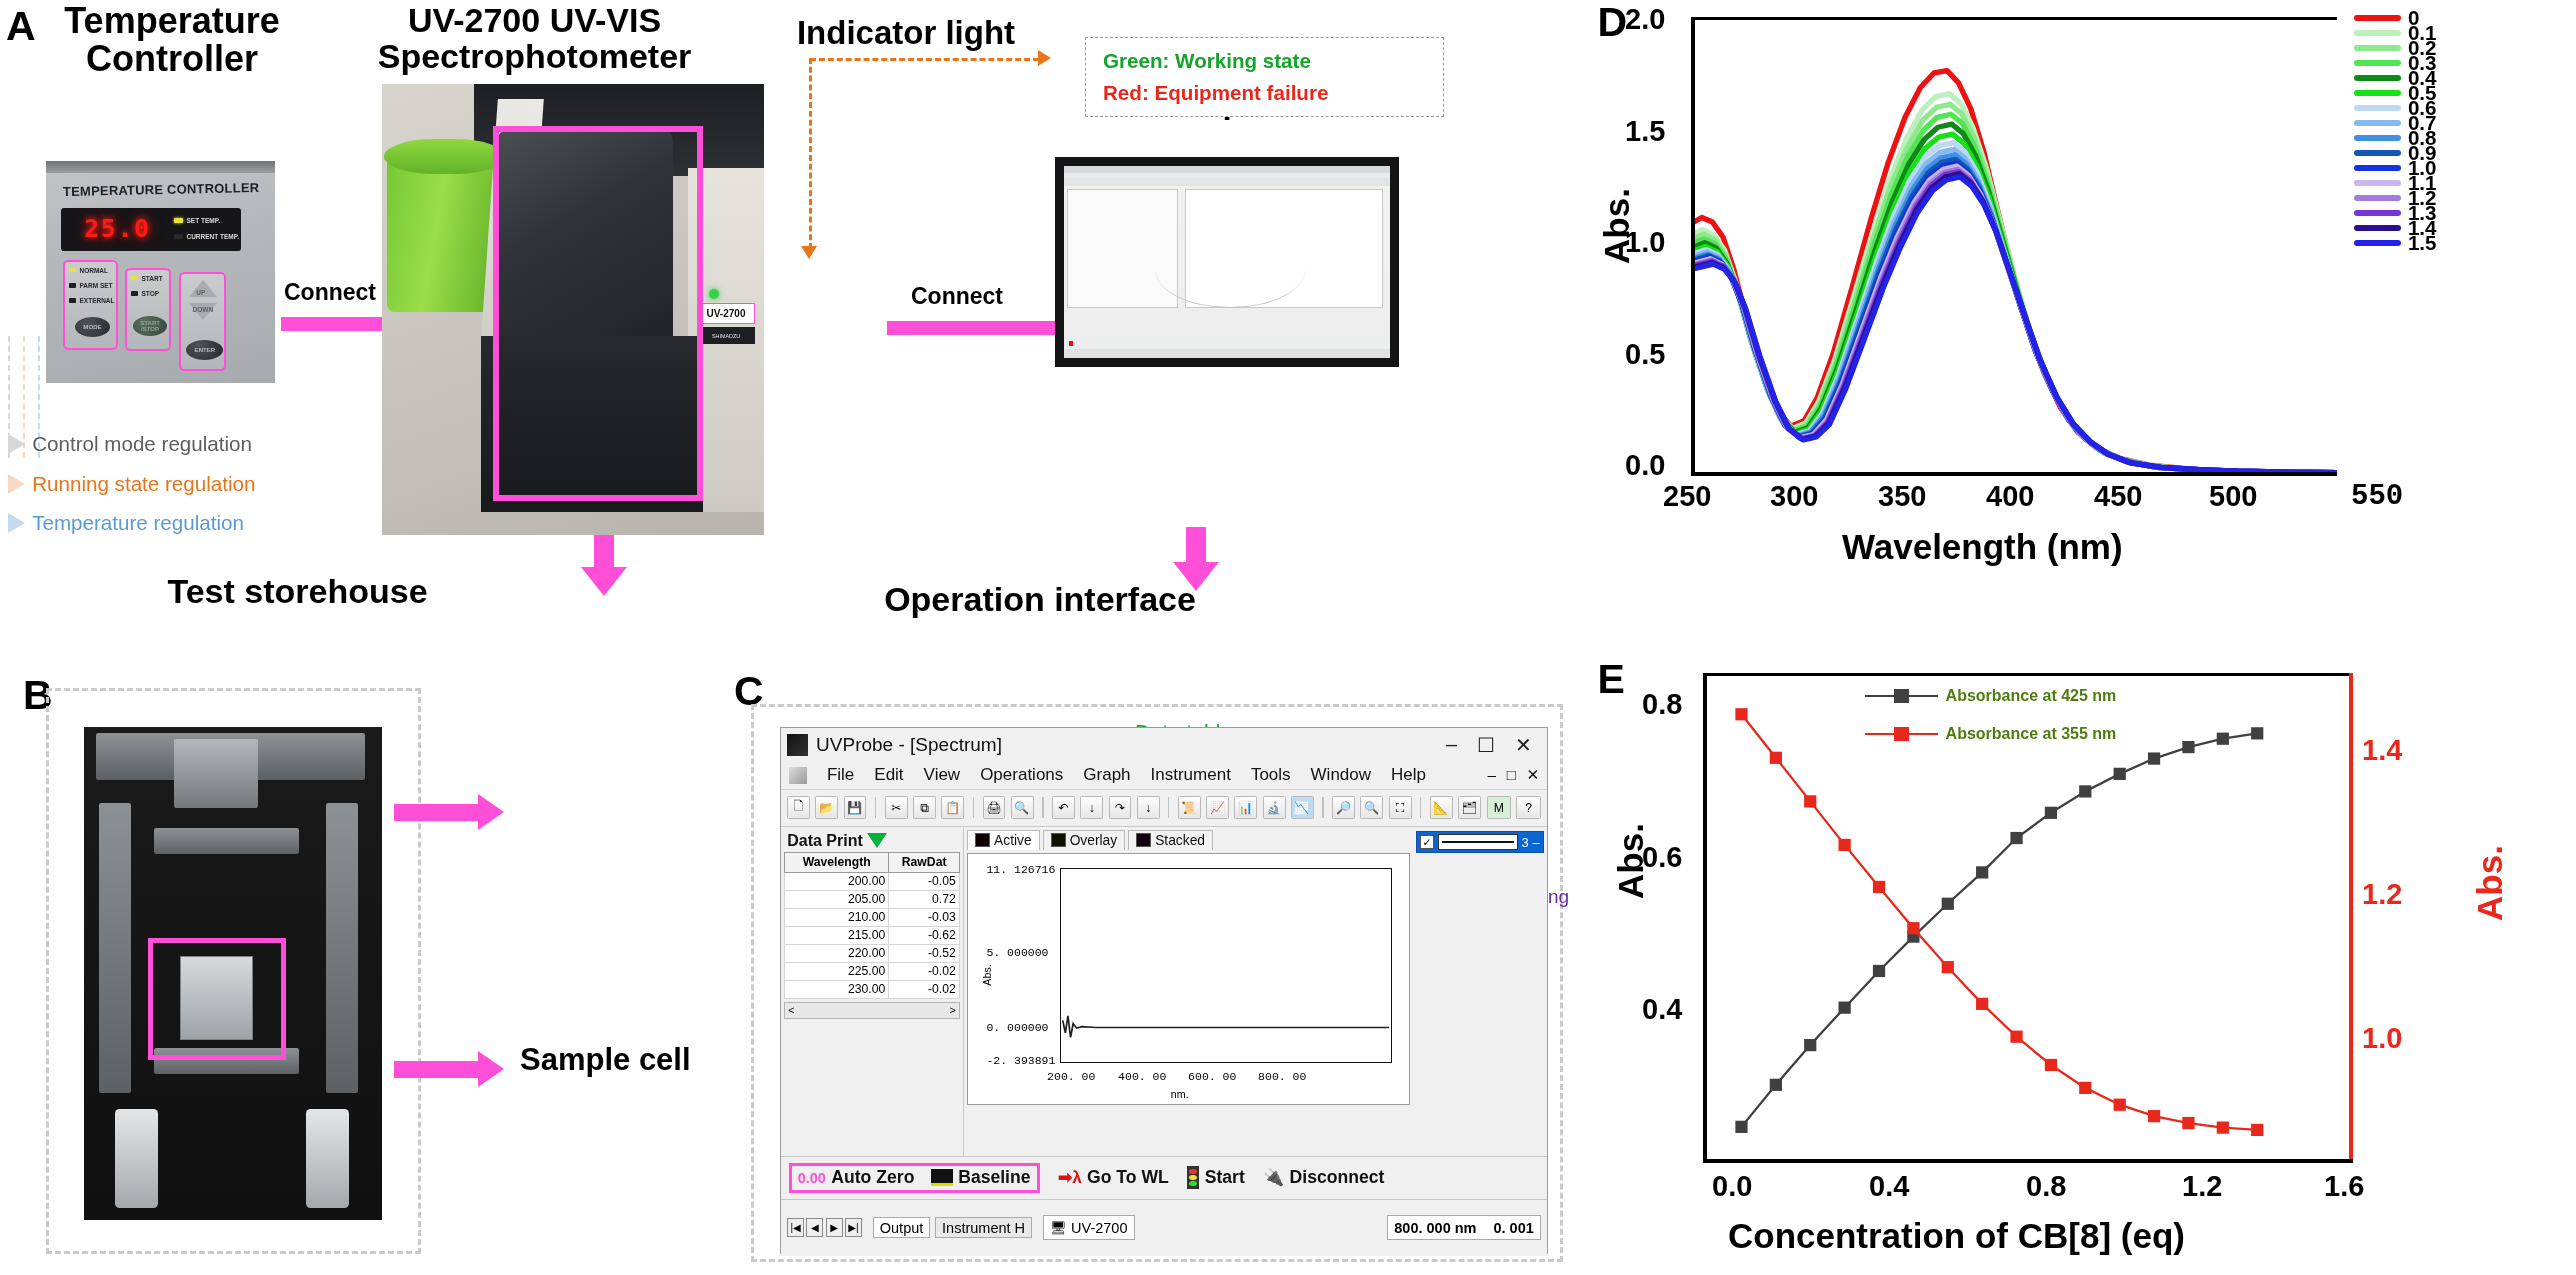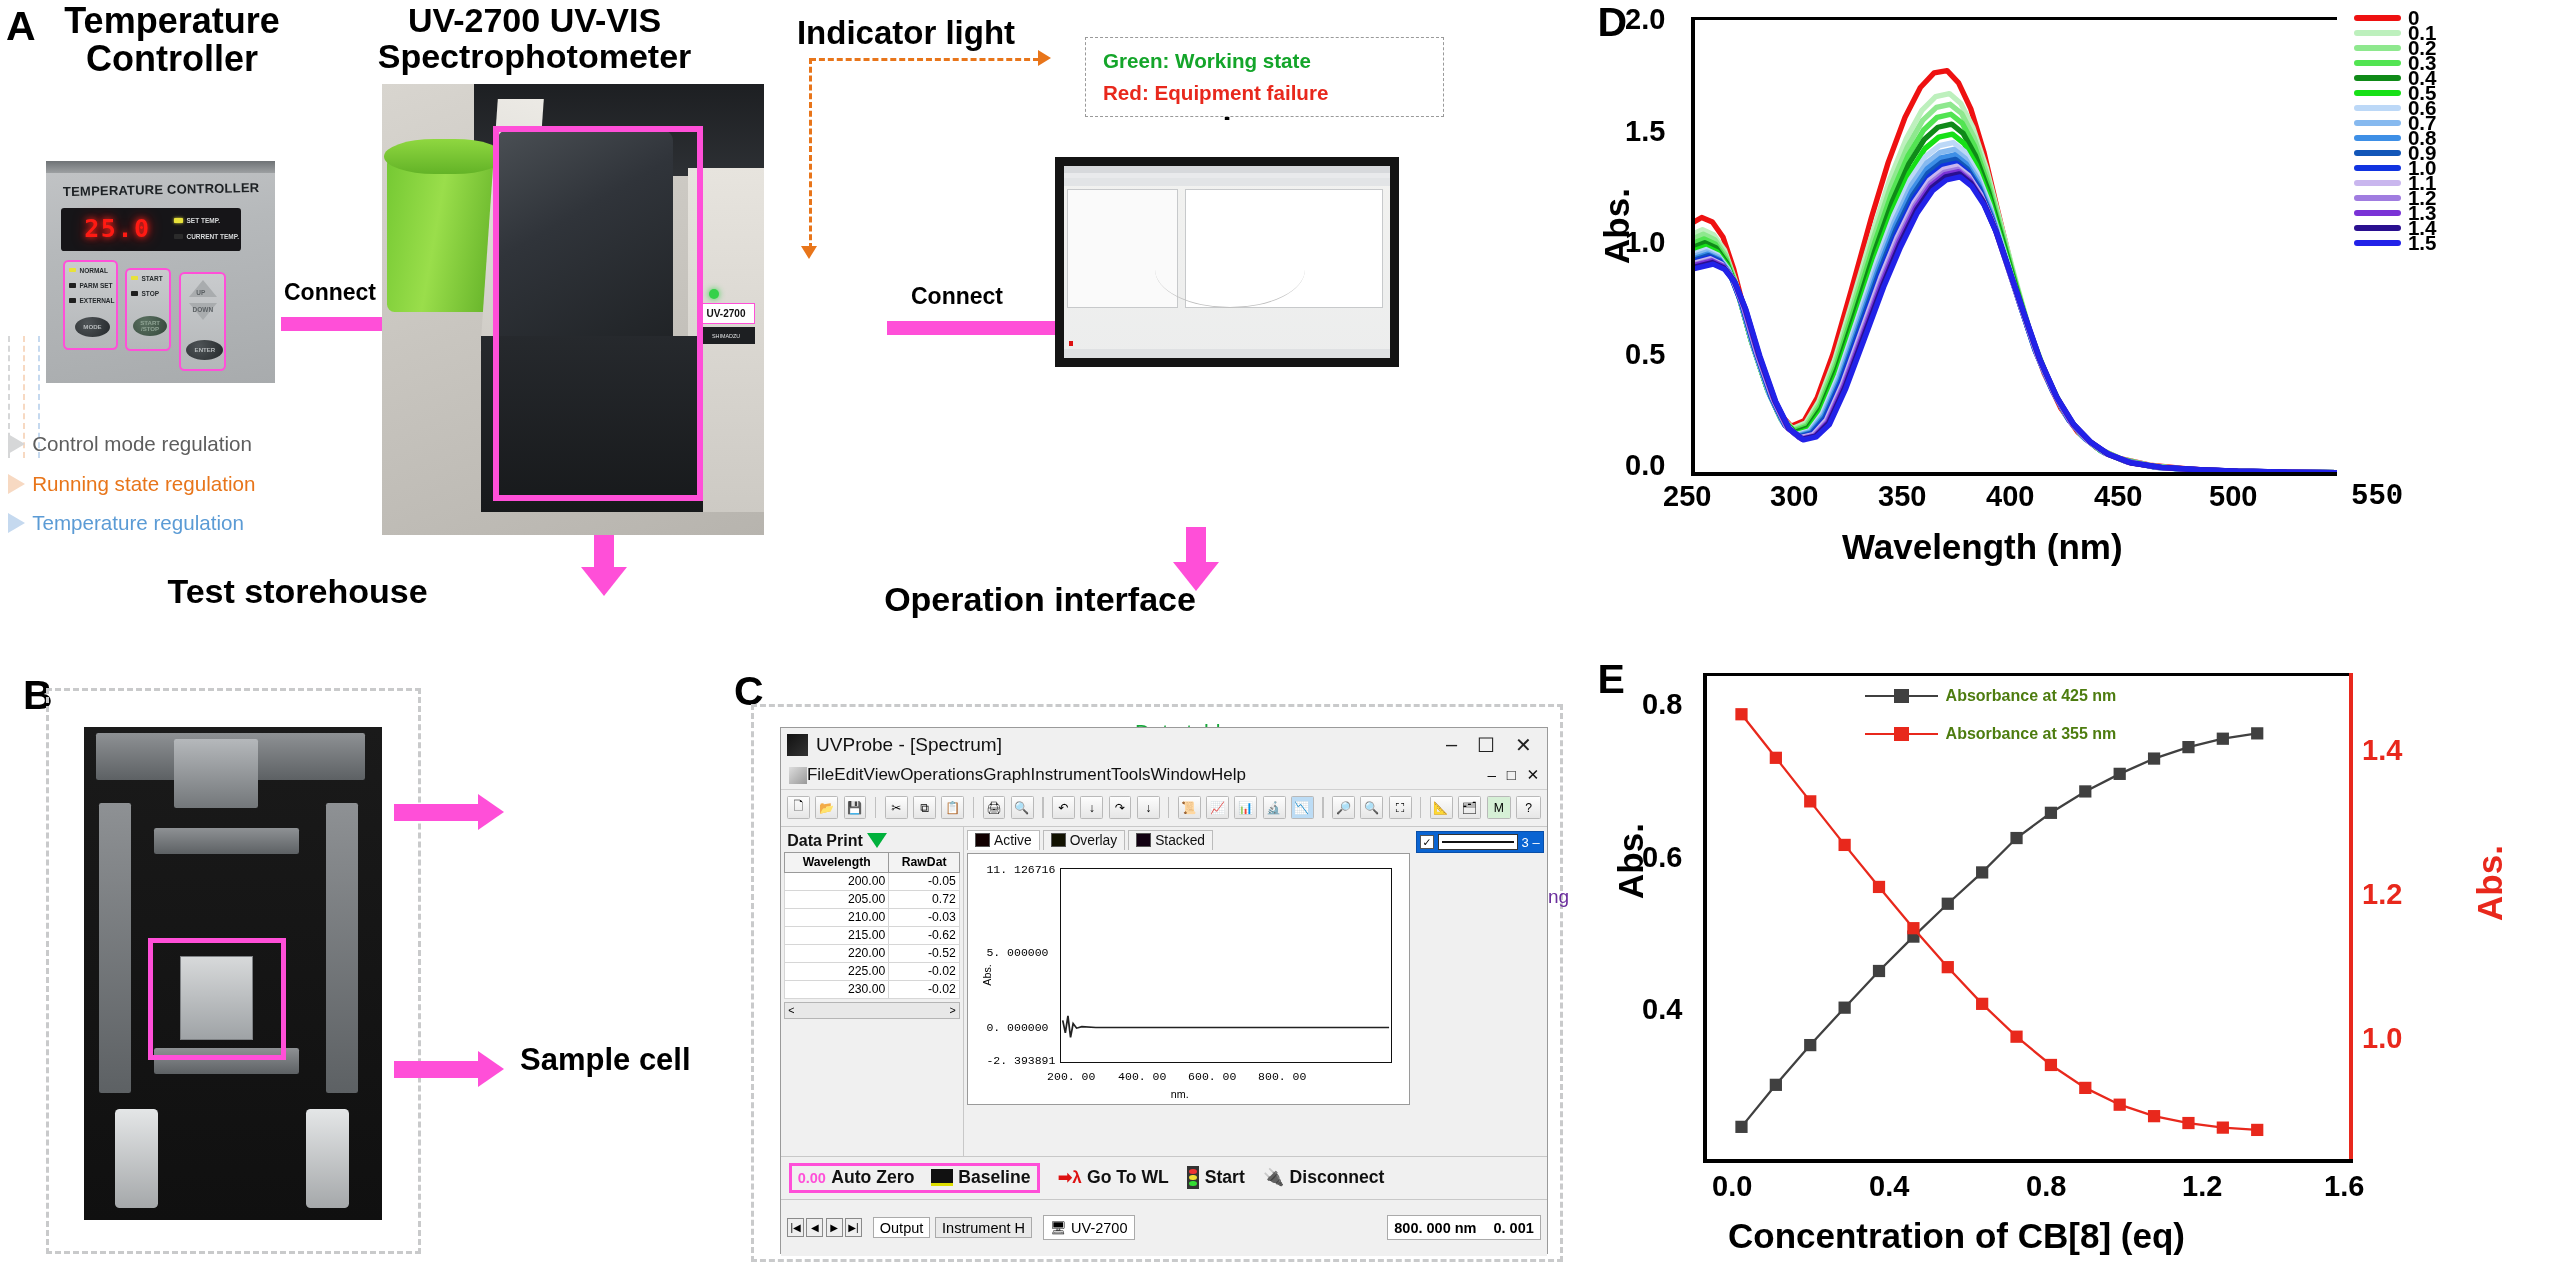--- a/index.html
+++ b/index.html
@@ -228,21 +228,21 @@
     font-family: "Liberation Sans", sans-serif;
   }
   .uv-title {
     height: 34px; display: flex; align-items: center; gap: 7.6px;
     padding: 0 6.1px; background: #f0f0f0;
   }
   .uv-title-txt { font-size: 19px; color: #111; }
   .uv-wbtns { margin-left: auto; display: flex; gap: 20px;
     font-size: 20px; color: #222; padding-right: 9.2px; }
   .uv-menu {
-    height: 27.5px; display: flex; align-items: center; 
+    height: 27.5px; display: flex; align-items: center; gap: 20px;
     padding: 0 7.6px; font-size: 17px; color: #111;
     border-bottom: 0.8px solid #d0d0d0;
   }
   .uv-toolbar {
     height: 37px; display: flex; align-items: center; gap: 5.4px;
     padding: 0 6.1px; background: #f0f0f0;
     border-bottom: 0.8px solid #c8c8c8;
   }
   .tb-ico {
     width: 24.5px; height: 23px; border: 0.8px solid #b9b9b9;

